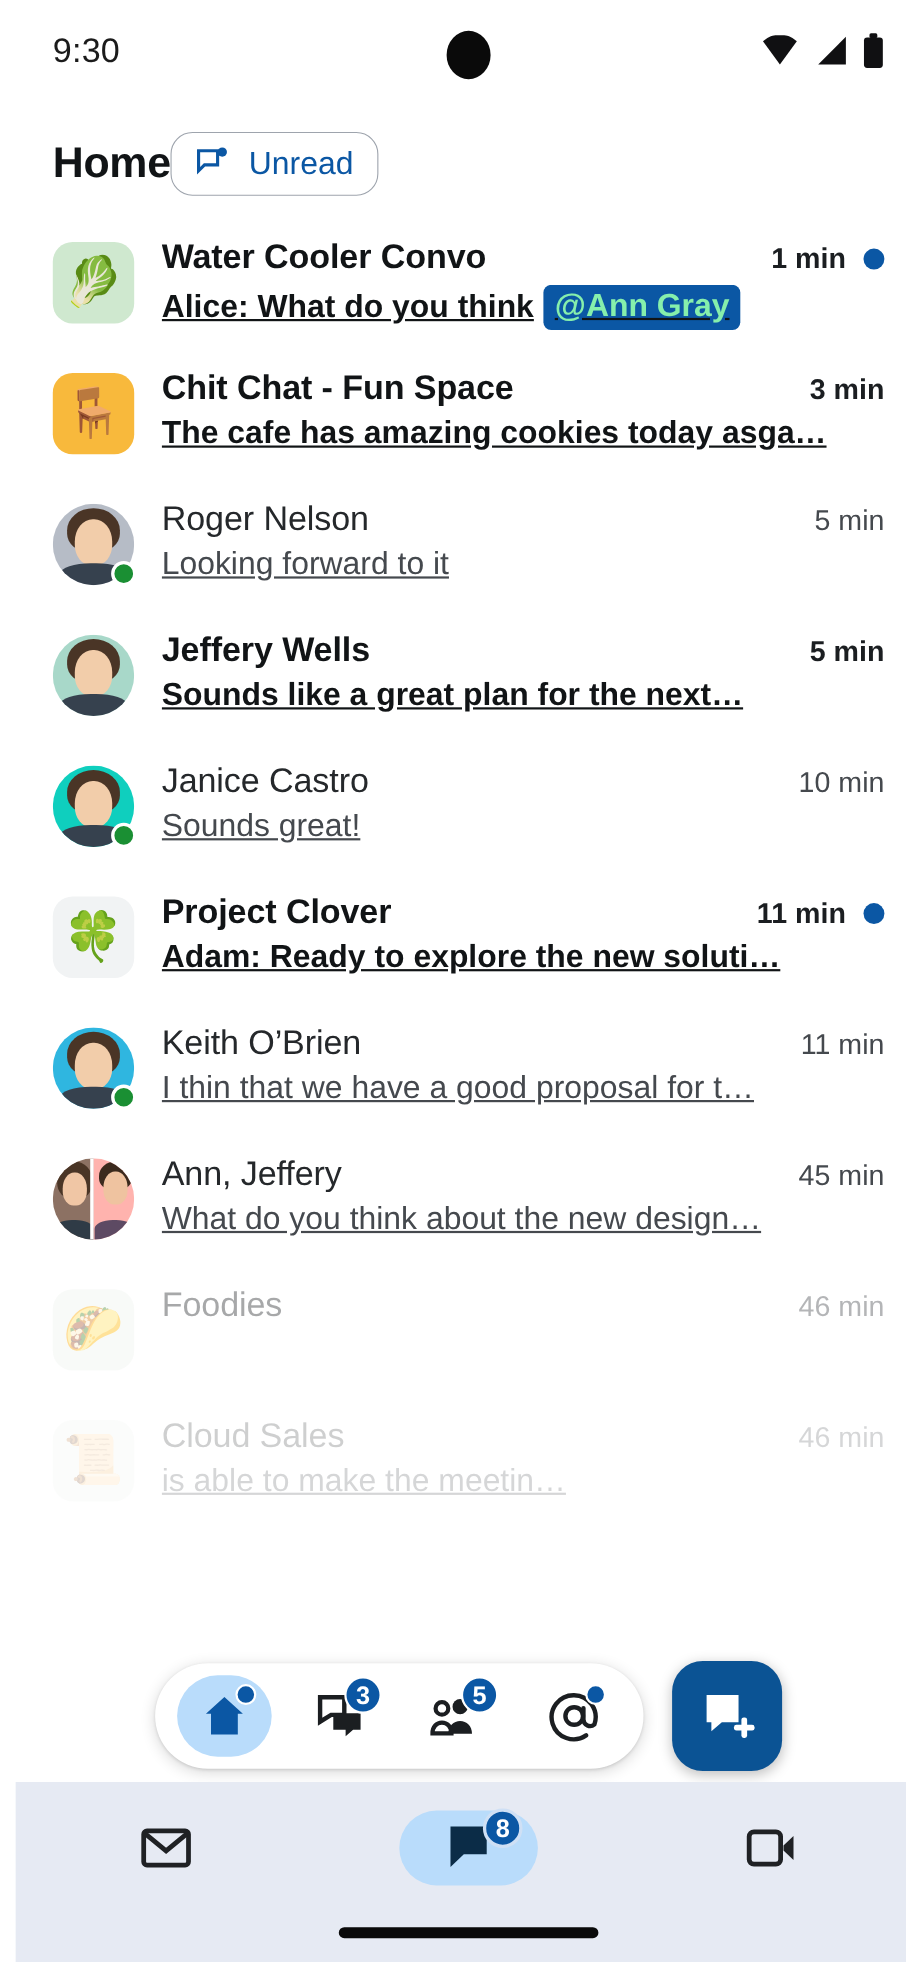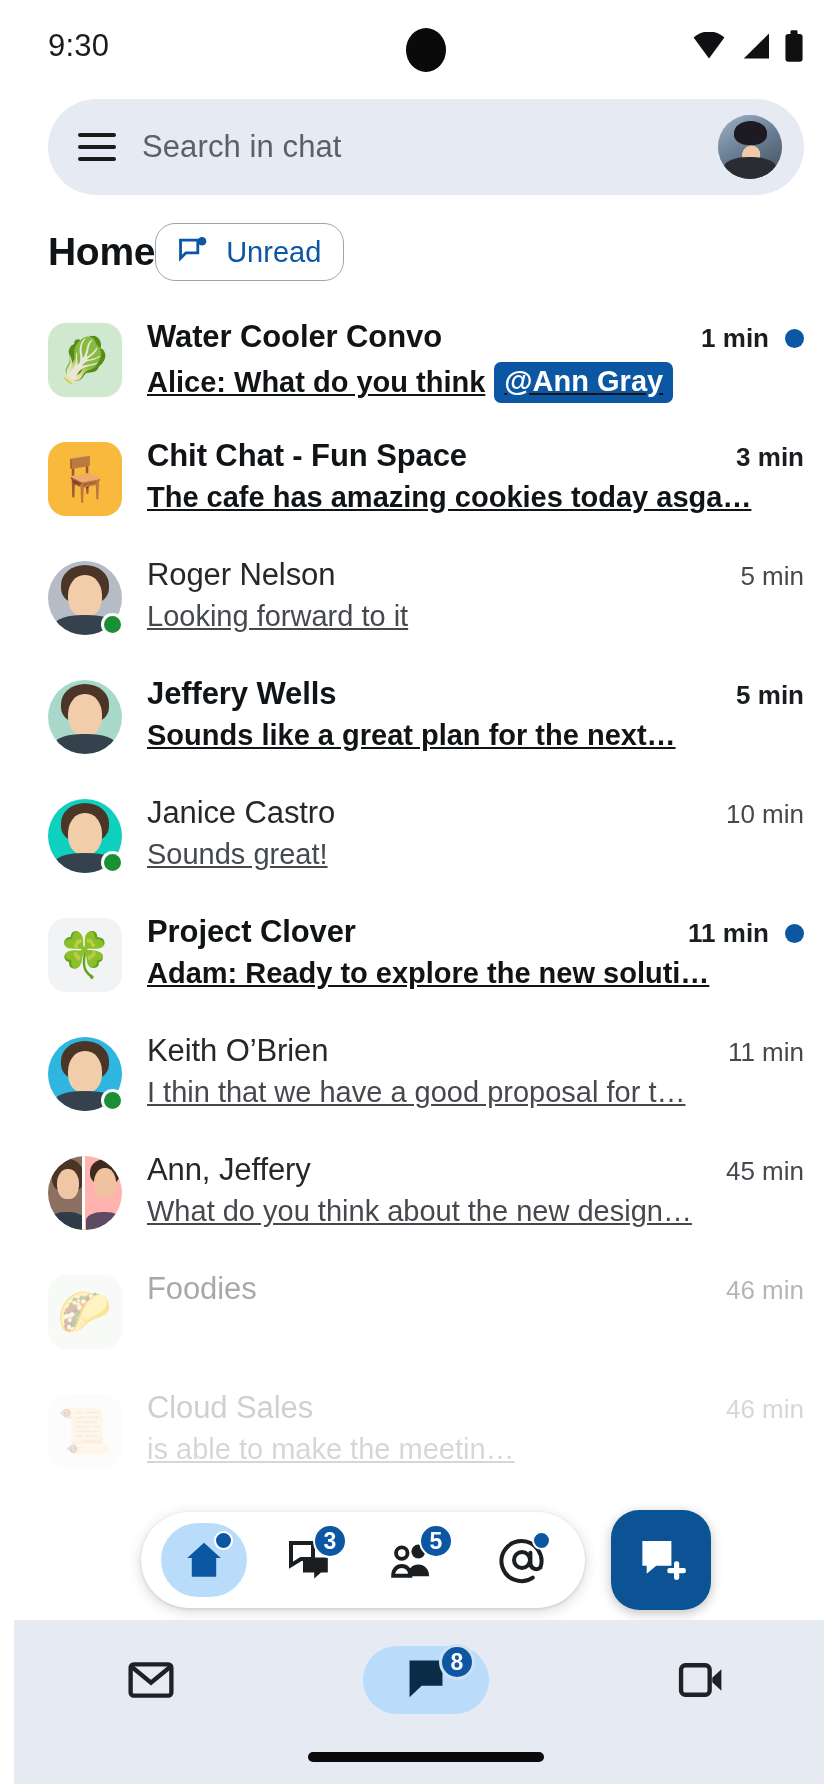--- a/index.html
+++ b/index.html
@@ -89,21 +89,21 @@
   .row-time { font-size: 26px; color: #45494e; white-space: nowrap; }
   .row.unread .row-time { font-weight: 700; color: #1b1e21; }
   .dot-unread { width: 19px; height: 19px; border-radius: 50%; background: #0b57a4; }
   .row-snippet {
     margin-top: 7px; font-size: 29px; color: #45494e;
     white-space: nowrap; overflow: hidden; text-overflow: ellipsis;
     display: flex; align-items: center; text-decoration: underline;
   }
   .row.unread .row-snippet { color: #111416; font-weight: 700; }
   .mention-chip {
-    display: inline-block; background: #0b57a4; color: #ffffff;
+    display: inline-block; background: #0b57a4; color: #86efac;
     border-radius: 7px; padding: 3px 10px 5px 10px; margin-left: 9px;
     font-size: 29px; font-weight: 700;
   }
   .row.faded-1 { opacity: .40; }
   .row.faded-2 { opacity: .22; }
 
   
   .av-split { display: flex; width: 74px; height: 74px; border-radius: 50%; overflow: hidden; }
   .av-split > div { width: 50%; height: 100%; position: relative; }
   .av-split .sep { position: absolute; right: 0; top: 0; width: 3px; height: 100%; background: #fff; z-index: 3; }
@@ -189,34 +189,20 @@
       <svg width="32" height="28" viewBox="0 0 22 20">
         <path d="M21 1 L21 19 L3 19 Z" fill="#101012"></path>
       </svg>
       <svg width="20" height="32" viewBox="0 0 14 22">
         <rect x="4.5" y="0" width="5" height="3" rx="1" fill="#101012"></rect>
         <rect x="1" y="2.6" width="12" height="19.4" rx="2" fill="#101012"></rect>
       </svg>
     </div>
   </div>
 
-  <div class="searchbar">
-    <div class="hamburger">
-        <i></i>
-        <i></i>
-        <i></i>
-      </div>
-    <div class="search-placeholder">Search in chat</div>
-    <div class="avatar-me">
-      <div class="ph" style="background:linear-gradient(150deg,#9fb3c8 0%,#6c8096 45%,#3f4c5c 100%)"></div>
-      <div class="ph" style="background:radial-gradient(circle at 52% 62%,#f0c9a8 0 17%,transparent 18%)"></div>
-      <div class="hair" style="left:16px;top:6px;width:33px;height:24px;background:#1d1a22"></div>
-      <div class="body" style="width:52px;height:22px;background:#2a2b33"></div>
-    </div>
-  </div>
 
   <div class="page-head">
     <div class="page-title">Home</div>
     <div class="unread-chip">
       <svg width="34" height="34" viewBox="0 0 24 24">
         <path d="M3.2 3.6 h12.2 v9.0 h-8.4 L3.2 16.4 Z" fill="none" stroke="#0b57a4" stroke-width="2"></path>
         <circle cx="18.4" cy="4.4" r="3.0" fill="#0b57a4"></circle>
       </svg>
       <span class="unread-chip-label">Unread</span>
     </div>

